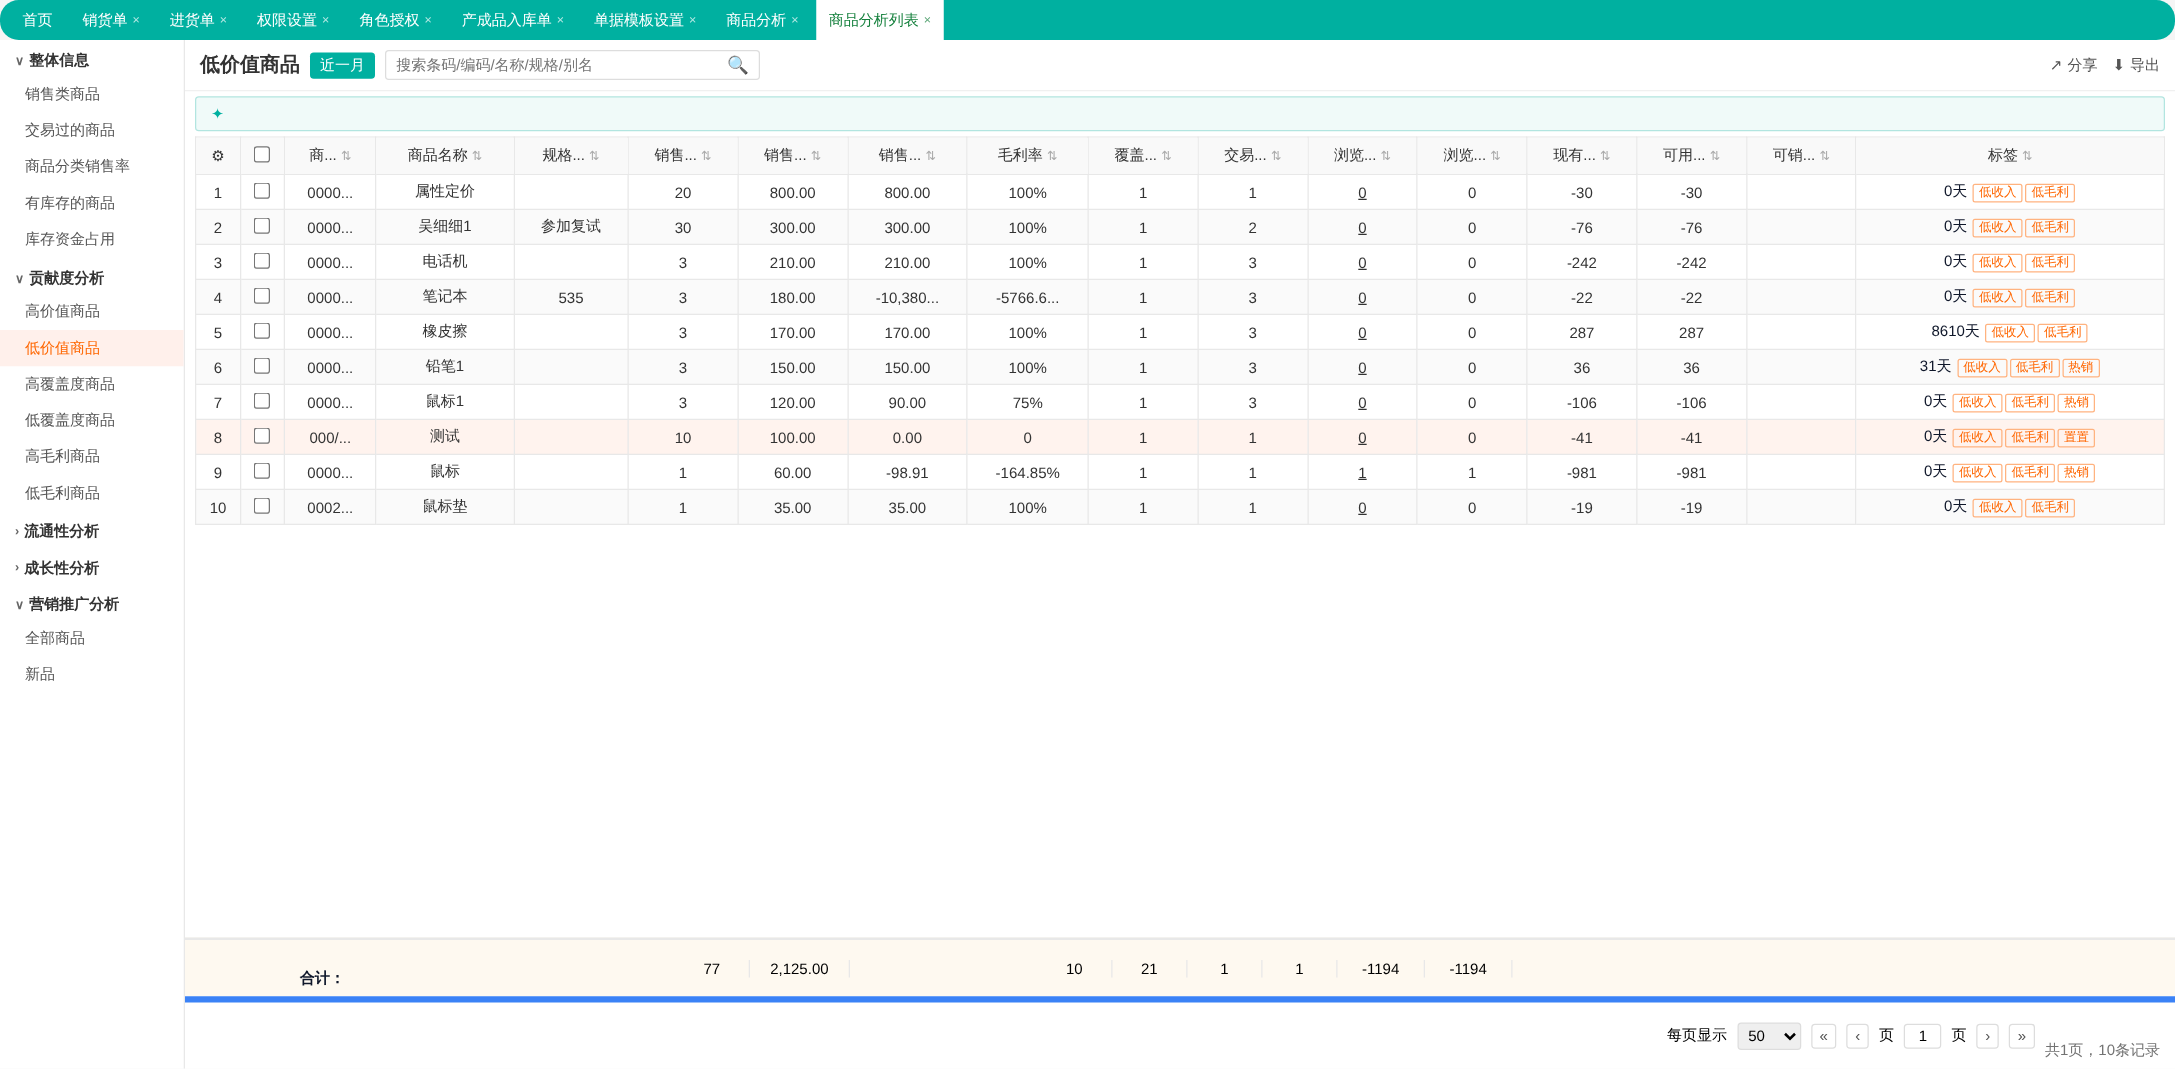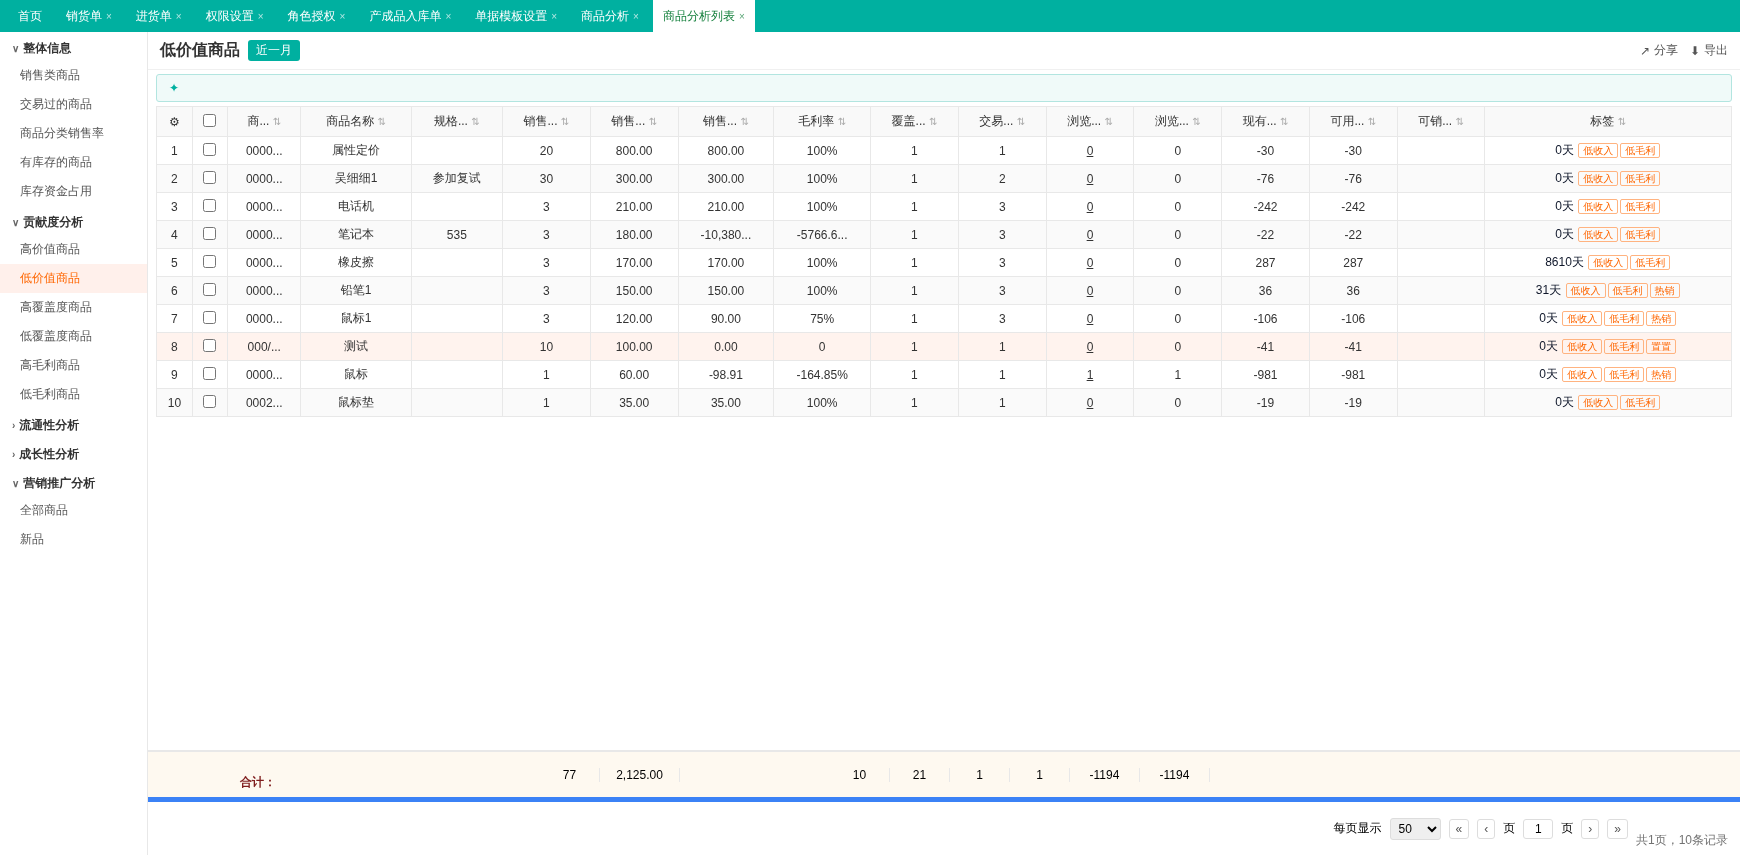--- a/index.html
+++ b/index.html
@@ -6,20 +6,21 @@
     body { background: #f5f5f5; overflow: hidden; }
 
     
     .top-nav {
       background: #00b0a0;
       height: 32px;
       display: flex;
       align-items: center;
       padding: 0 8px;
       gap: 4px;
+      border-radius: 15px;
     }
     .nav-item {
       color: #fff;
       padding: 0 10px;
       height: 32px;
       display: flex;
       align-items: center;
       cursor: pointer;
       white-space: nowrap;
       font-size: 12px;
@@ -183,21 +184,21 @@
     
     .table-footer {
       background: #fef9f0;
       border-top: 2px solid #e8e8e8;
       display: flex;
       align-items: center;
       padding: 6px 8px;
       gap: 4px;
       font-size: 12px;
     }
-    .footer-label { color: #7f1d1d; font-weight: bold; width: 120px; text-align: right; margin-top: 16px; }
+    .footer-label { color: #0f172a; font-weight: bold; width: 120px; text-align: right; margin-top: 16px; }
     .footer-cells {
       display: flex;
       flex: 1;
       align-items: center;
     }
     .footer-cell {
       text-align: center;
       border-right: 1px solid #e8e8e8;
       padding: 0 8px;
     }
@@ -289,20 +290,24 @@
         <span class="arrow">∨</span>
         <span>营销推广分析</span>
       </div>
       <div class="sidebar-item">全部商品</div>
       <div class="sidebar-item">新品</div>
     </div>
   <div class="content-area">
     <div class="page-header">
       <span class="page-title">低价值商品</span>
       <button class="period-btn">近一月</button>
+      <div class="search-box">
+        <input type="text" placeholder="搜索条码/编码/名称/规格/别名" style="">
+        <span class="search-icon">🔍</span>
+      </div>
       <div class="header-right">
         <div class="header-btn">
           <span>↗</span>
           <span>分享</span>
         </div>
         <div class="header-btn">
           <span>⬇</span>
           <span>导出</span>
         </div>
       </div>

